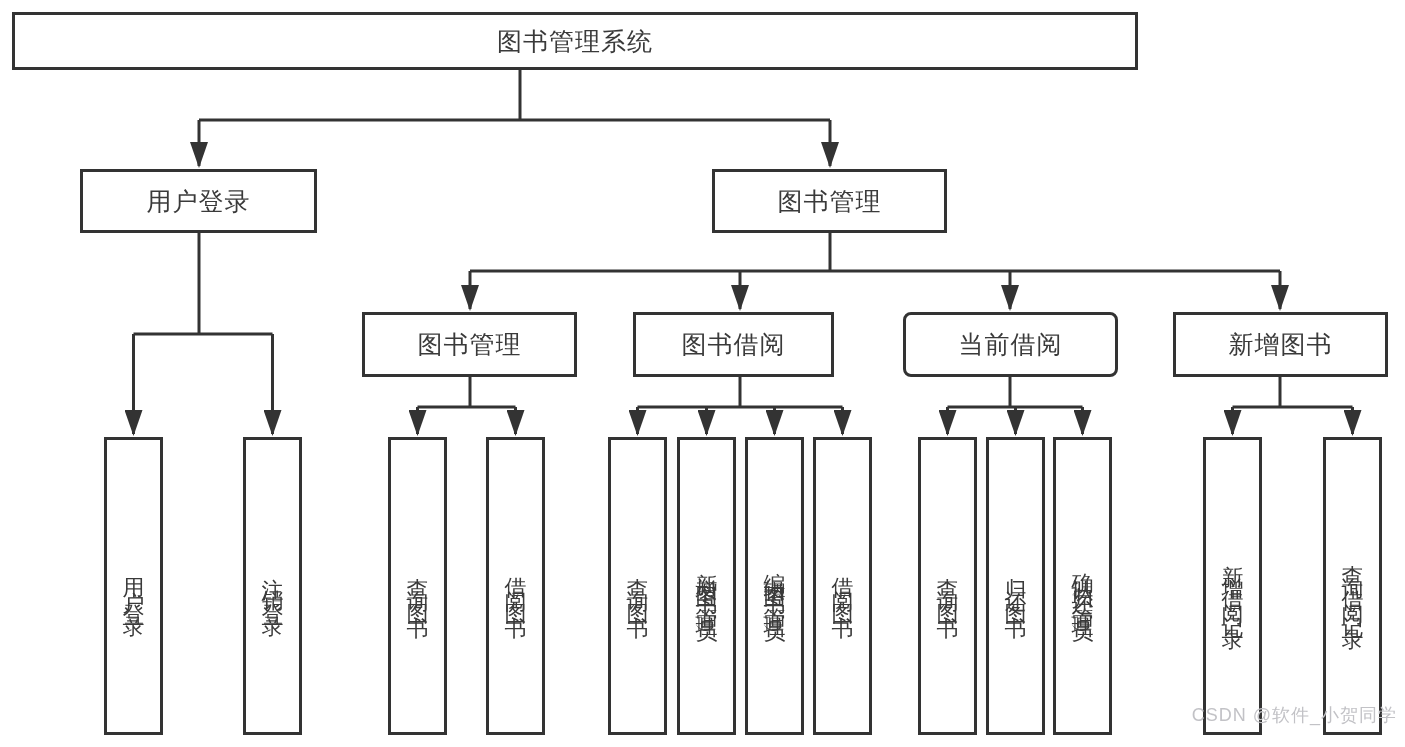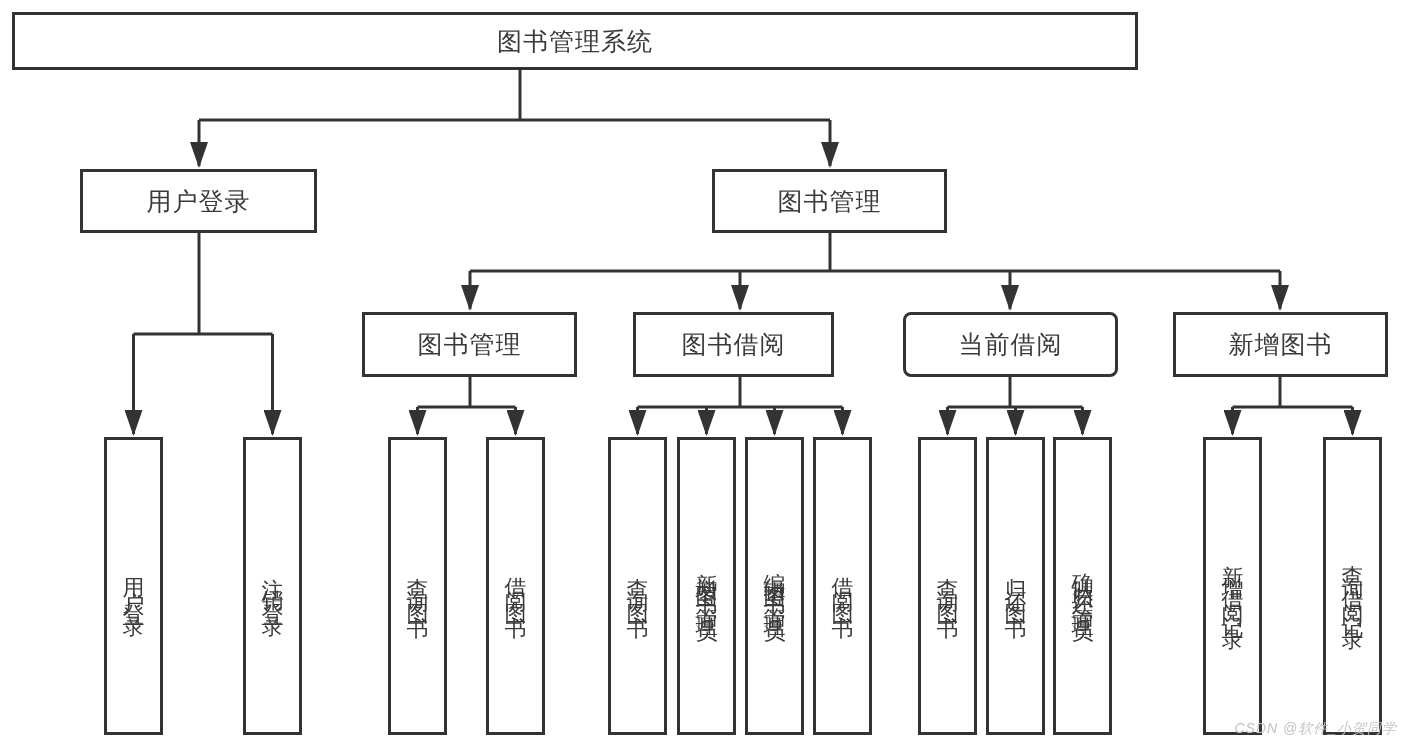--- a/index.html
+++ b/index.html
@@ -49,26 +49,25 @@
     letter-spacing: 13px;
     line-height: 1;
     white-space: nowrap;
   }
   .leaf.long .v-label {
     letter-spacing: 7px;
   }
   .watermark {
     position: absolute;
     right: 8px;
-    bottom: 9px;
-    font-size: 14px;
+    bottom: 20px;
+    font-size: 18px;
     color: #c2c2c6;
     letter-spacing: 1px;
     white-space: nowrap;
-    font-style: italic;
   }
 </style>
 </head>
 <body>
 
 <div class="stage">
 
   <svg class="connectors" viewBox="0 0 1405 747" xmlns="http://www.w3.org/2000/svg">
     <defs>
       <marker id="arw" viewBox="0 0 26 18" markerWidth="26" markerHeight="18" refX="24" refY="9" orient="auto" markerUnits="userSpaceOnUse">

